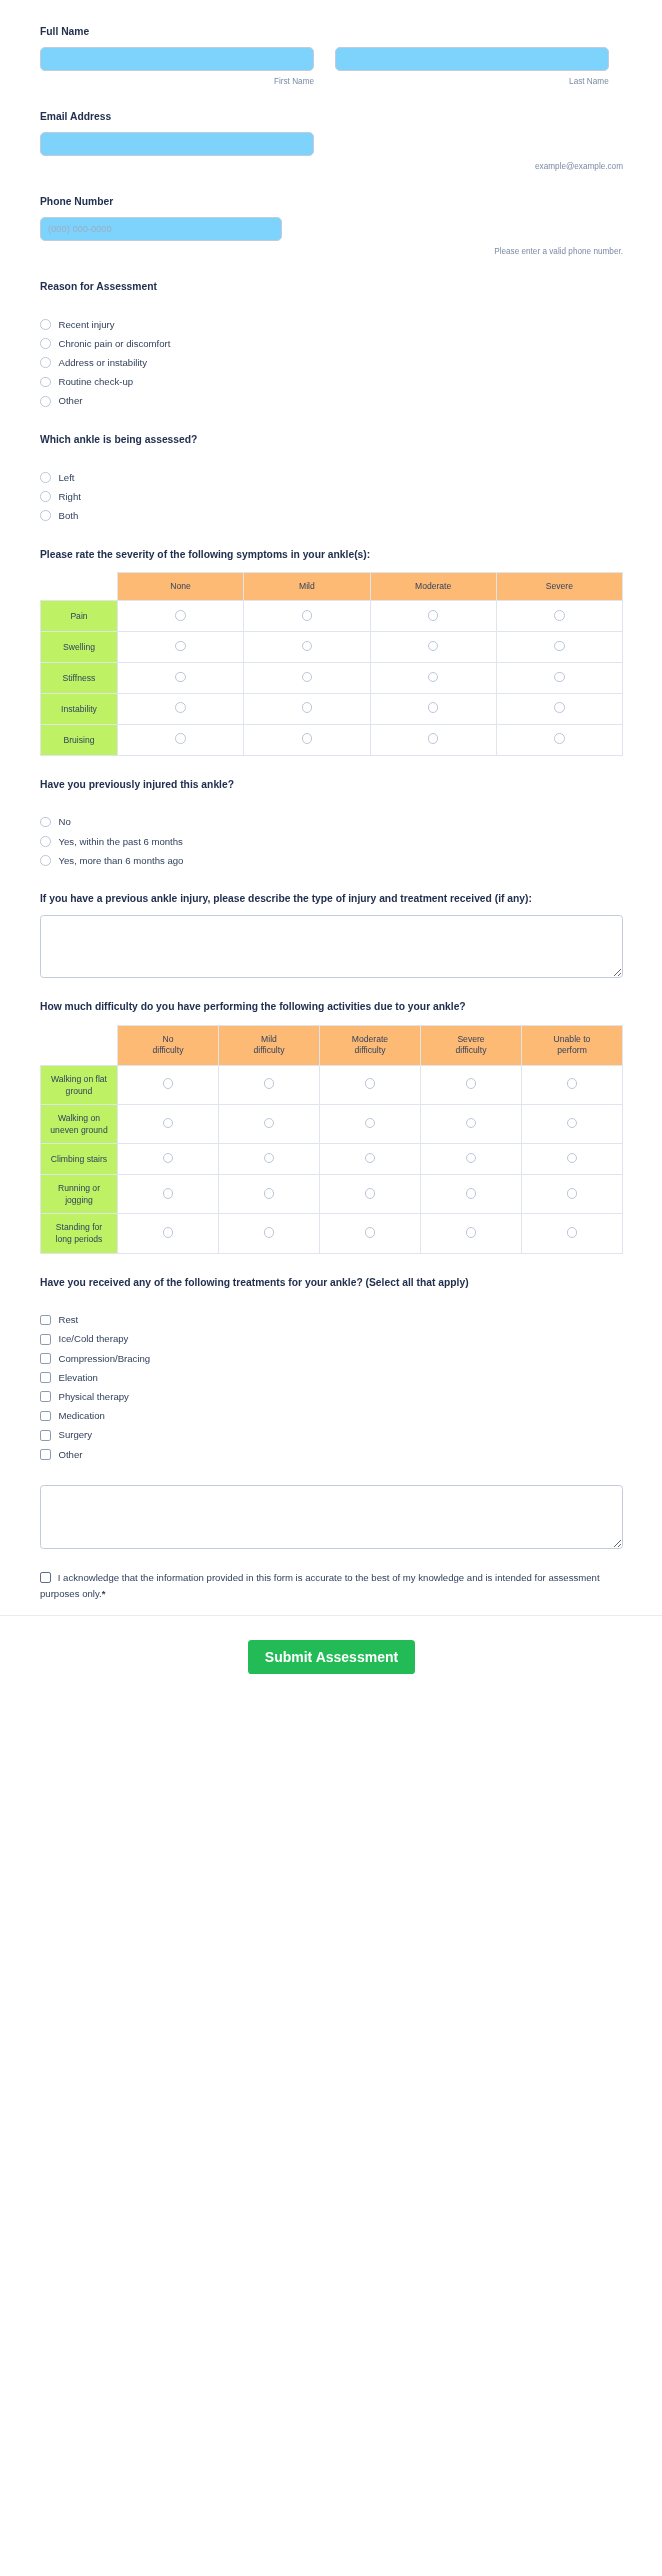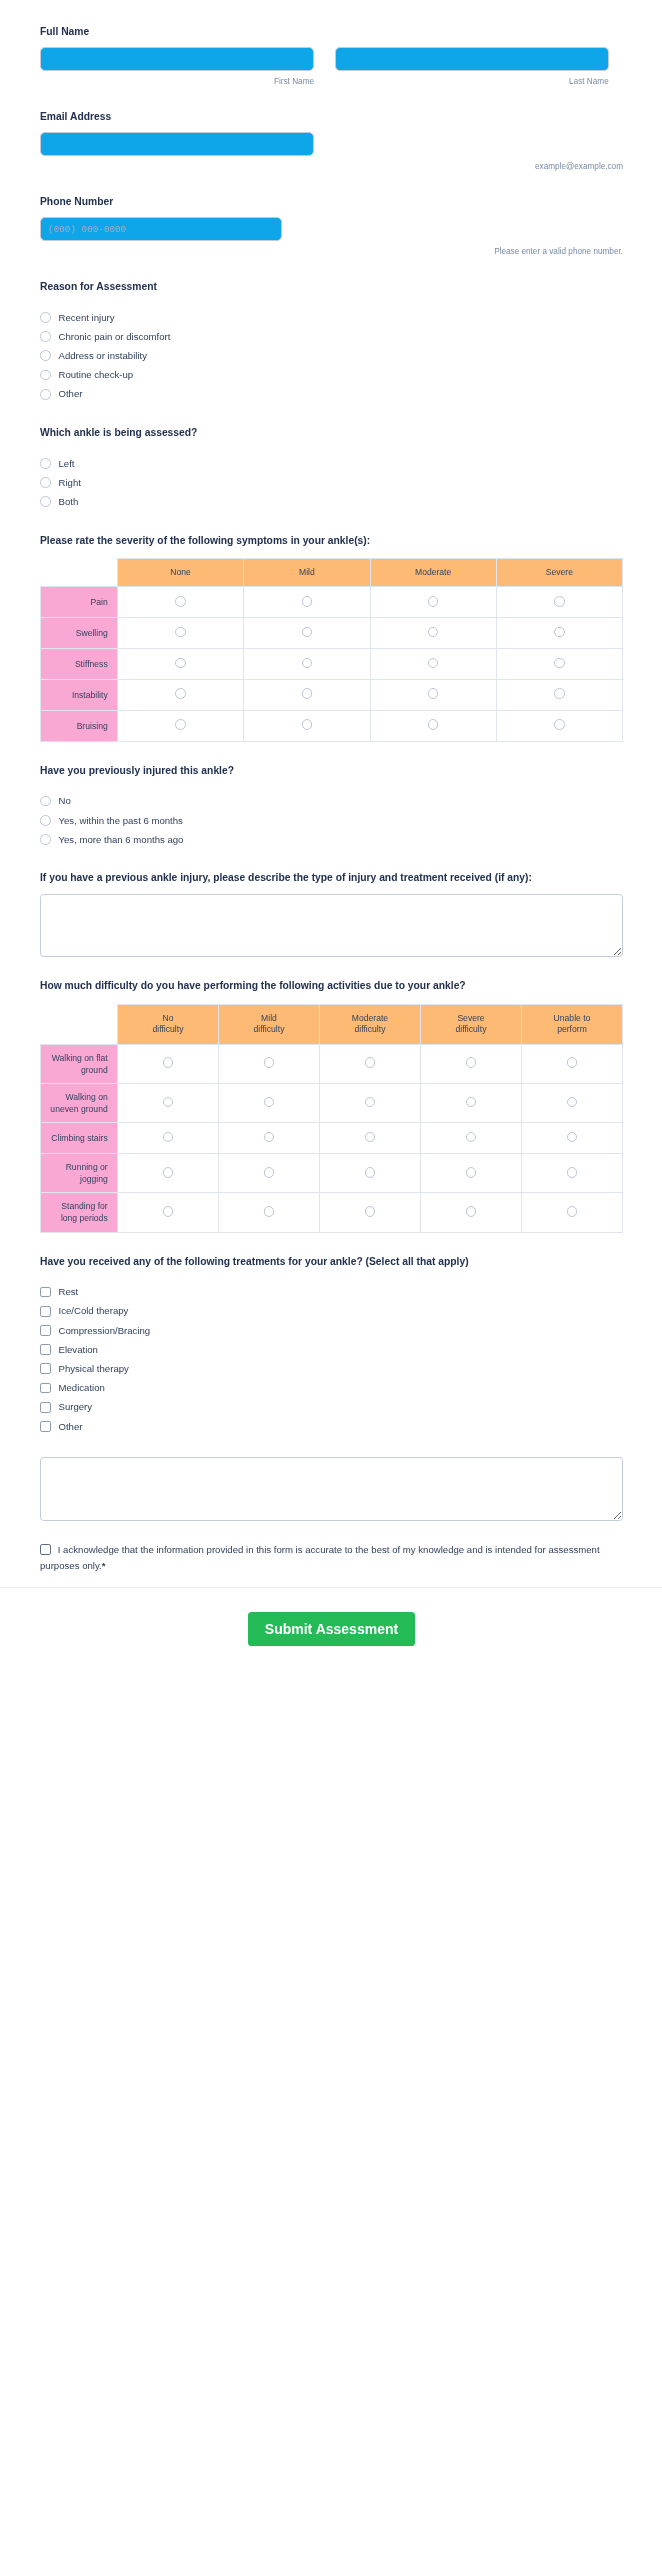--- a/index.html
+++ b/index.html
@@ -53,22 +53,22 @@
     margin-top: 5px;
     line-height: 1.4;
     text-align: right;
   }
 
   input.text-input {
     display: block;
     height: 24px;
     border: 0.7px solid #c3cbd9;
     border-radius: 5px;
-    background: #0ea5e9;
-    font-family: Liberation Mono, monospace;
+    background: #7dd3fc;
+    font-family: Liberation Sans, sans-serif;
     font-size: 9.3px;
     color: #2b3a52;
     padding: 2.9px 7.1px;
     outline: none;
   }
   input.text-input::placeholder { color: #9fadc2; }
 
   .name-row { display: flex; gap: 20.7px; }
   .name-col { width: 274px; }
   .name-col input { width: 100%; }
@@ -84,21 +84,21 @@
     background: #fff;
     font-family: "Liberation Sans", sans-serif;
     font-size: 9.3px;
     color: #2b3a52;
     padding: 5.7px 7.1px;
     outline: none;
     resize: vertical;
   }
 
   
-  .choice-list { margin-top: 13px; }
+  .choice-list { margin-top: 20px; }
   .choice-row {
     display: flex;
     align-items: center;
     gap: 7.8px;
     padding: 2.9px 0;
     min-height: 18px;
   }
   .radio-mark {
     width: 10.7px; height: 10.7px;
     border: 0.7px solid #bcc6d6;
@@ -138,25 +138,25 @@
     text-align: center;
     padding: 7.8px 2.9px;
     line-height: 1.35;
     vertical-align: middle;
   }
   table.matrix thead th.corner {
     background: #ffffff;
     border: none;
   }
   table.matrix tbody th.rowlabel {
-    background: #f9a8d4;
+    background: #bef264;
     font-size: 8.6px;
     font-weight: normal;
     color: #33425e;
-    text-align: right;
+    text-align: center;
     padding: 7.1px 9.3px;
     line-height: 1.4;
     vertical-align: middle;
   }
   table.matrix tbody td.cell {
     background: #fff;
     text-align: center;
     vertical-align: middle;
     padding: 8.6px 2.9px;
   }

